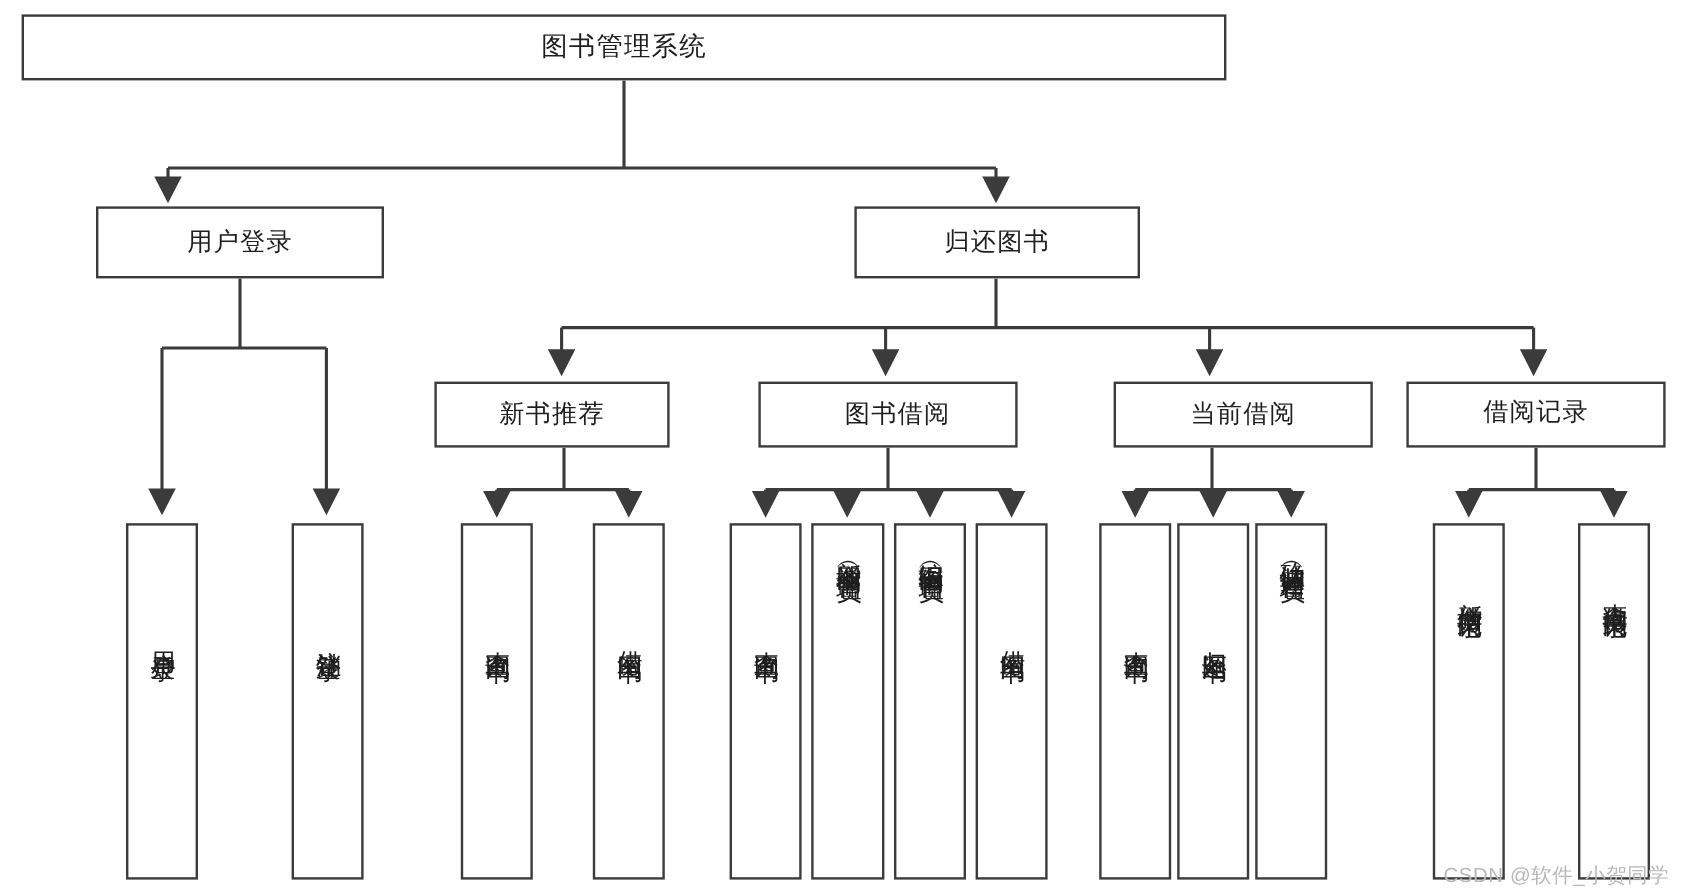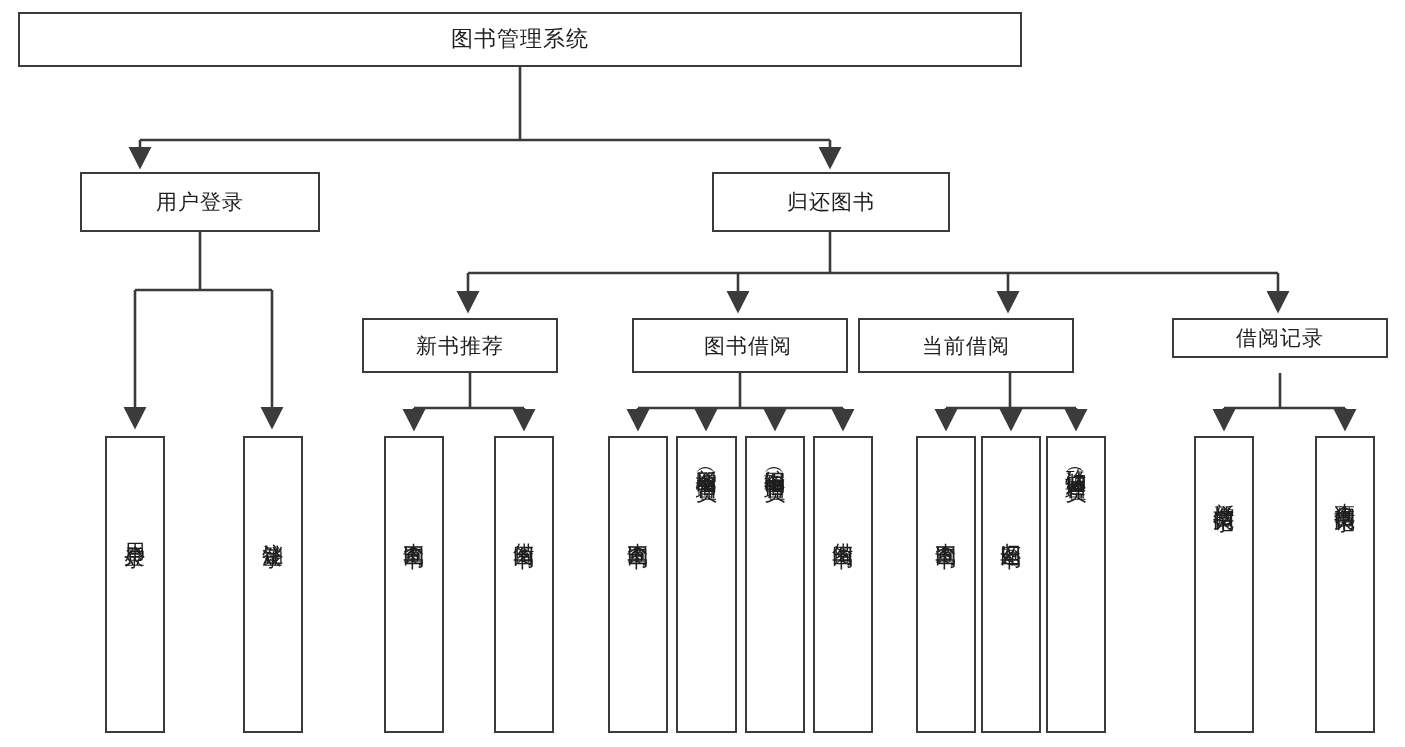--- a/index.html
+++ b/index.html
@@ -142,24 +142,24 @@
   <div class="node horizontal" style="left:712px; top:172px; width:238px; height:60px;">
     <span>归还图书</span>
   </div>
 
   <div class="node horizontal" style="left:362px; top:318px; width:196px; height:55px;">
     <span>新书推荐</span>
   </div>
   <div class="node horizontal" style="left:632px; top:318px; width:216px; height:55px;padding-left:16px;">
     <span>图书借阅</span>
   </div>
-  <div class="node horizontal" style="left:858px; top:318px; width:216px; height:55px;">
+  <div class="node horizontal" style="left:928px; top:318px; width:216px; height:55px;">
     <span>当前借阅</span>
   </div>
-  <div class="node horizontal" style="left:1172px; top:318px; width:216px; height:40px;">
+  <div class="node horizontal" style="left:1172px; top:318px; width:216px; height:55px;font-family:Liberation Mono, monospace;">
     <span>借阅记录</span>
   </div>
 
   <div class="node vertical leaf-short" style="left:105px; top:436px; width:60px; height:297px;">
     <span class="vtext">用户登录</span>
   </div>
   <div class="node vertical leaf-short" style="left:243px; top:436px; width:60px; height:297px;">
     <span class="vtext">注销登录</span>
   </div>
 
@@ -193,14 +193,15 @@
     <span class="vtext">确认归还（管理员）</span>
   </div>
 
   <div class="node vertical leaf-mid" style="left:1194px; top:436px; width:60px; height:297px;">
     <span class="vtext">新增借阅记录</span>
   </div>
   <div class="node vertical leaf-mid" style="left:1315px; top:436px; width:60px; height:297px;">
     <span class="vtext">查询借阅记录</span>
   </div>
 
+  <div id="watermark">CSDN @软件_小贺同学</div>
 
 </div>
 
 </body></html>

